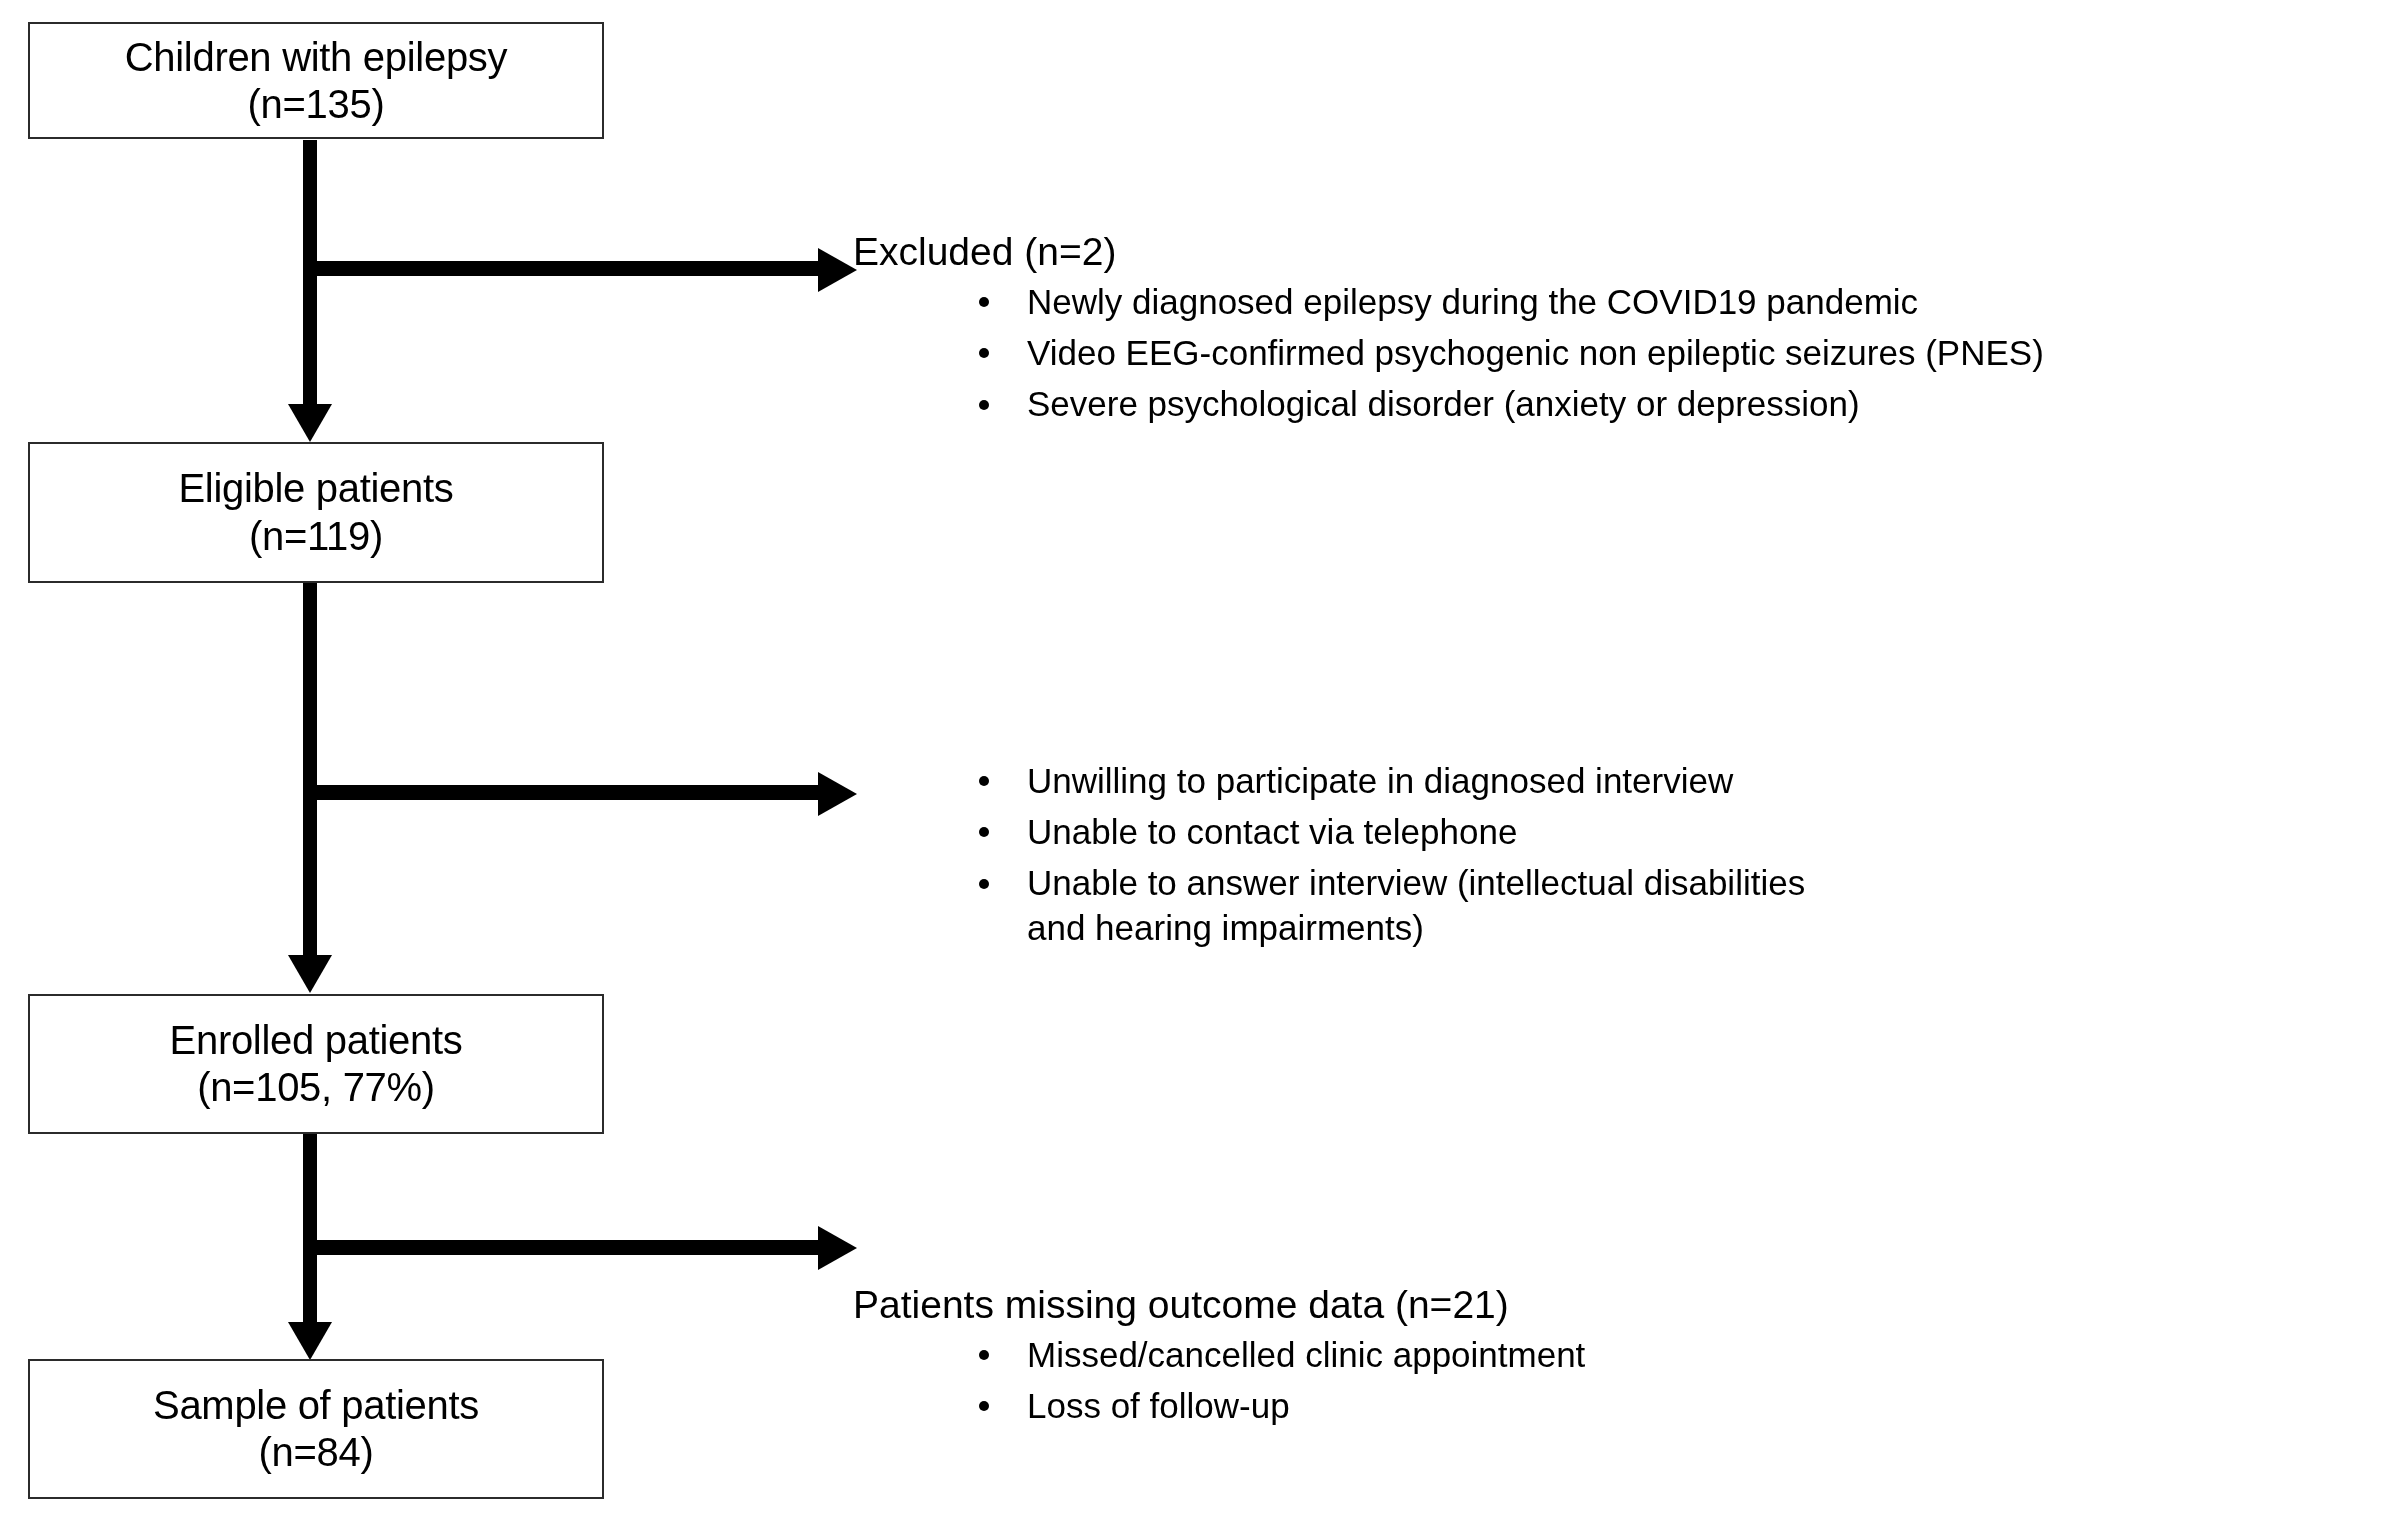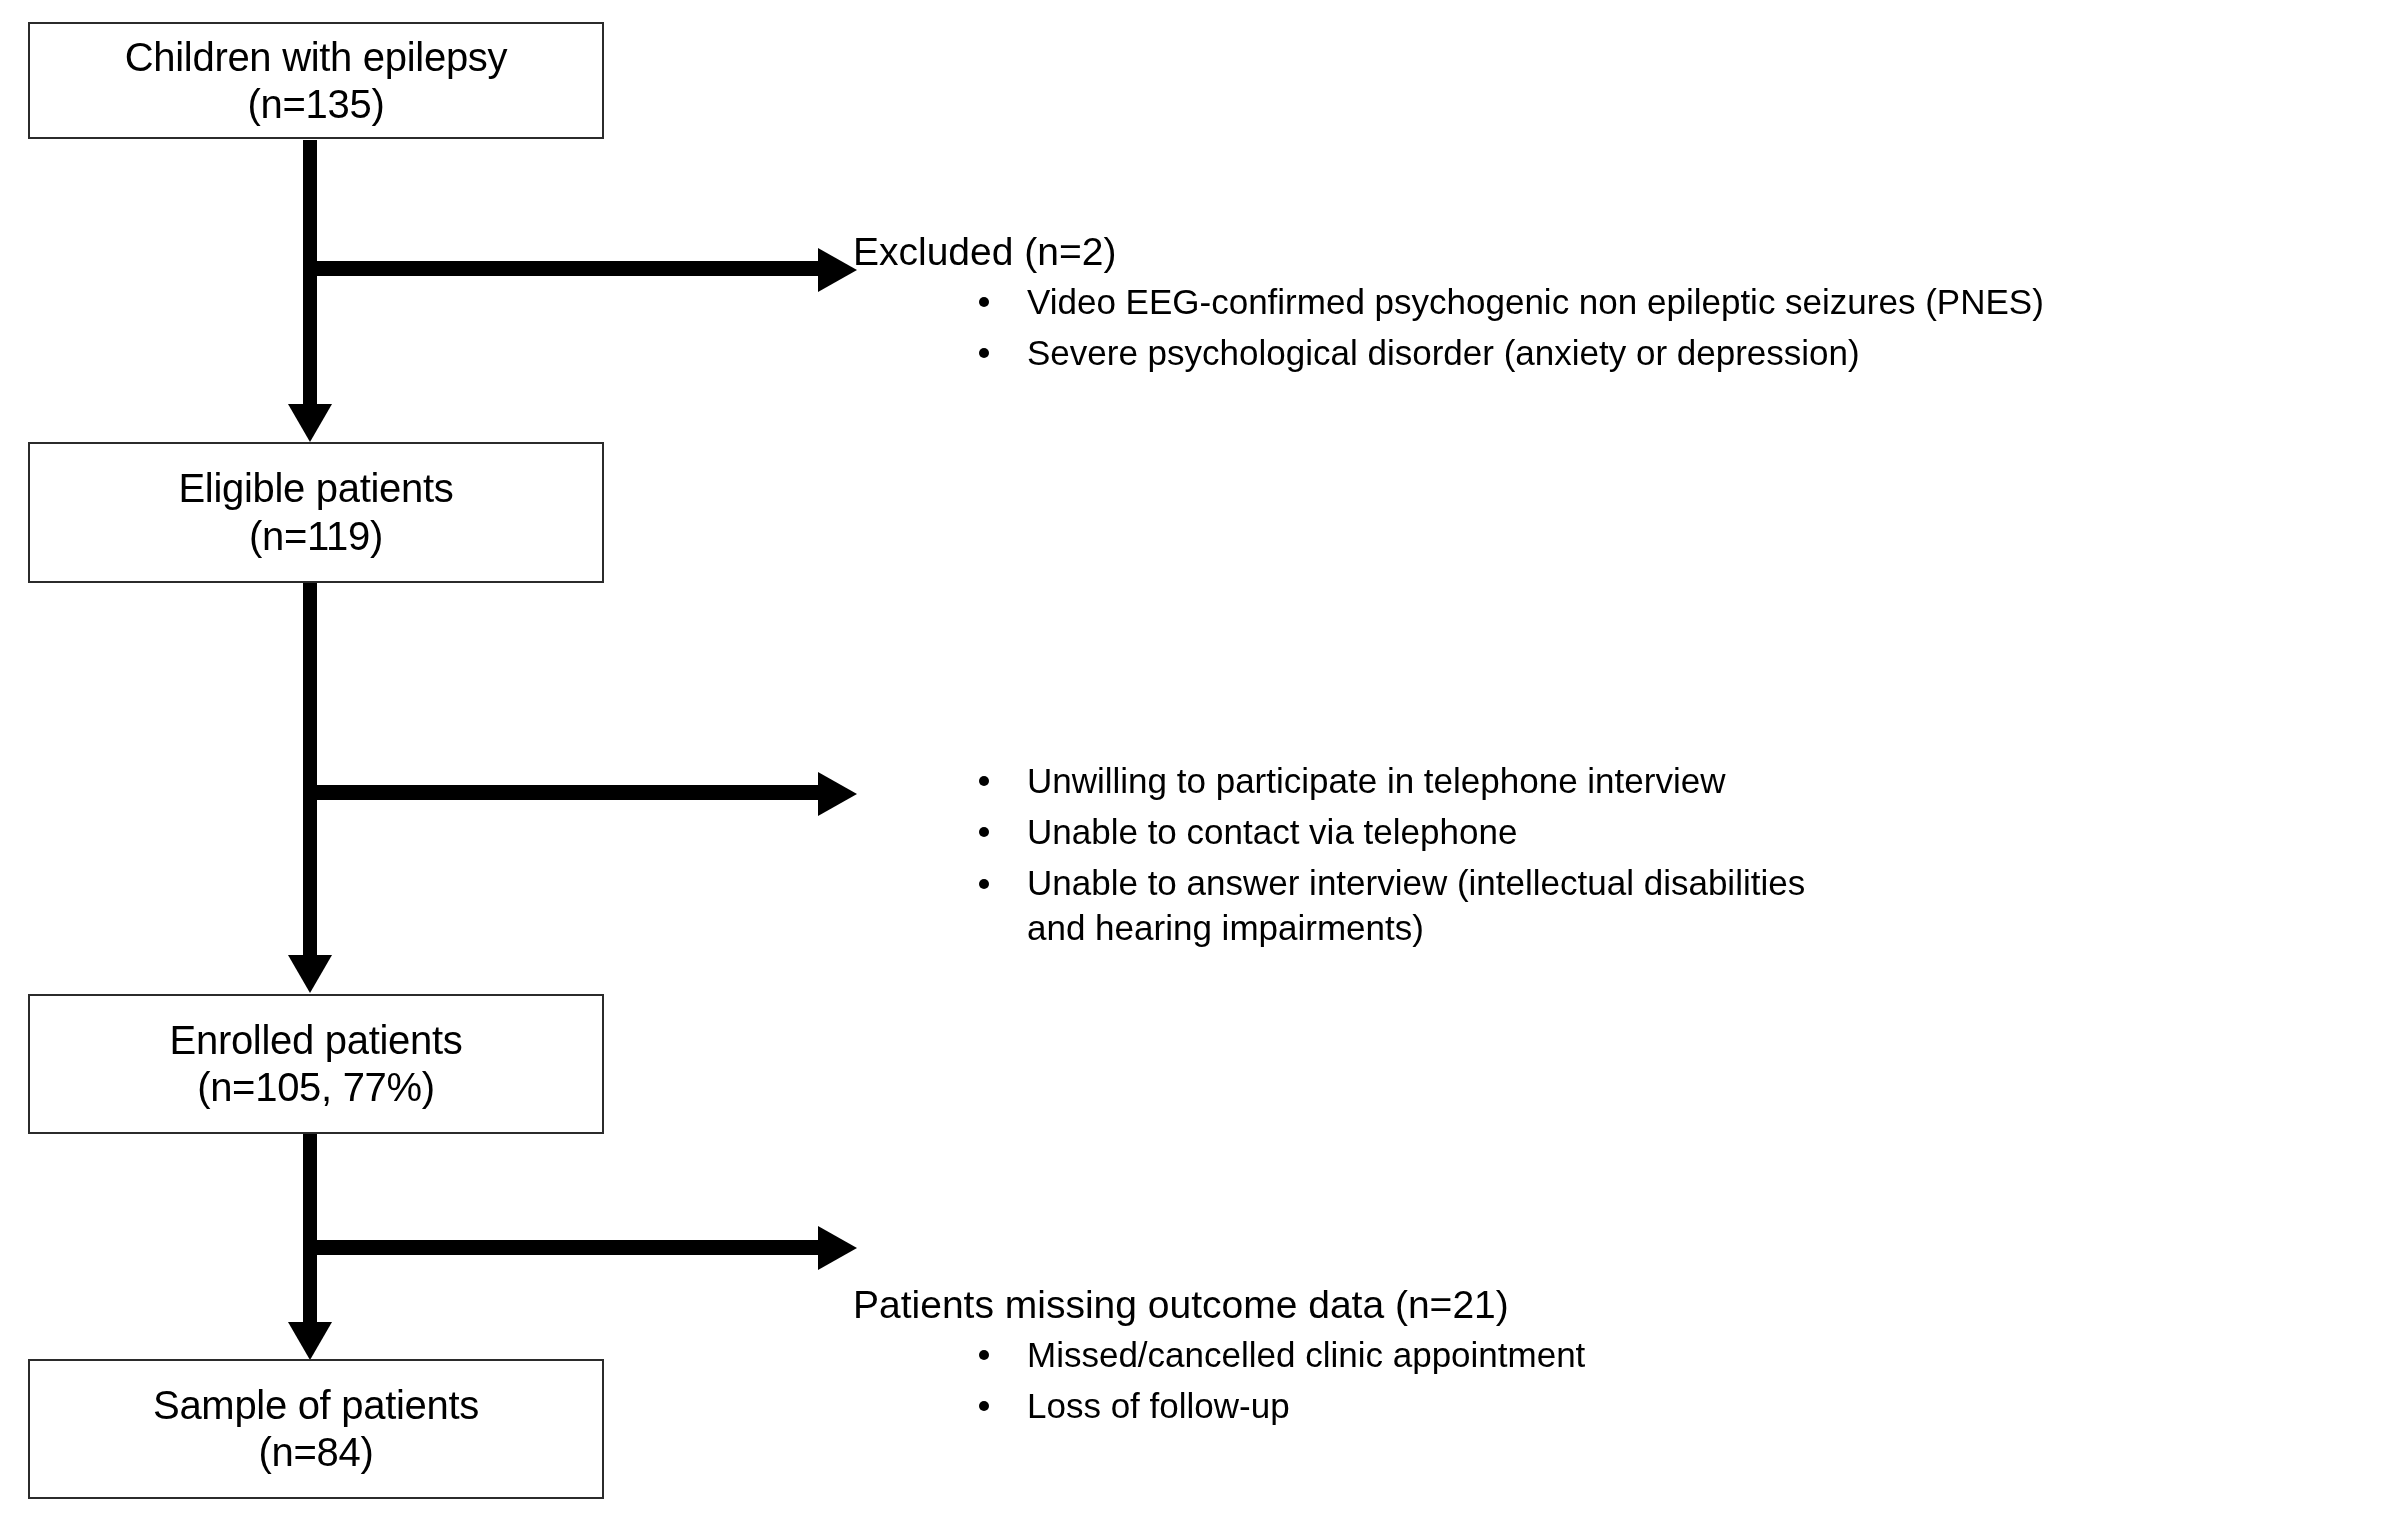--- a/index.html
+++ b/index.html
@@ -121,20 +121,24 @@
   <div class="arrow-down" style="top:404px;"></div>
 
   <div class="hbar" style="top:261px; width:515px;"></div>
   <div class="arrow-right" style="left:818px; top:248px;"></div>
 
   <div class="side-block" style="top:232px;">
     <div class="side-head">Excluded  (n=2)</div>
     <ul class="side-list">
       <li>
         <span class="li-dot"></span>
+        <span>Newly diagnosed epilepsy during the COVID19 pandemic</span>
+      </li>
+      <li>
+        <span class="li-dot"></span>
         <span>Video EEG-confirmed psychogenic non epileptic seizures (PNES)</span>
       </li>
       <li>
         <span class="li-dot"></span>
         <span>Severe psychological disorder (anxiety or depression)</span>
       </li>
     </ul>
   </div>
 
   <div class="flow-box" style="top:442px; height:141px;">
@@ -145,21 +149,21 @@
   <div class="trunk" style="top:583px; height:373px;"></div>
   <div class="arrow-down" style="top:955px;"></div>
 
   <div class="hbar" style="top:785px; width:515px;"></div>
   <div class="arrow-right" style="left:818px; top:772px;"></div>
 
   <div class="side-block" style="top:752px;">
     <ul class="side-list">
       <li>
         <span class="li-dot"></span>
-        <span>Unwilling to participate in telephone interview</span>
+        <span>Unwilling to participate in diagnosed interview</span>
       </li>
       <li>
         <span class="li-dot"></span>
         <span>Unable to contact via telephone</span>
       </li>
       <li style="padding-right:579px;">
         <span class="li-dot"></span>
         <span>Unable to answer interview (intellectual  disabilities and hearing impairments)</span>
       </li>
     </ul>

